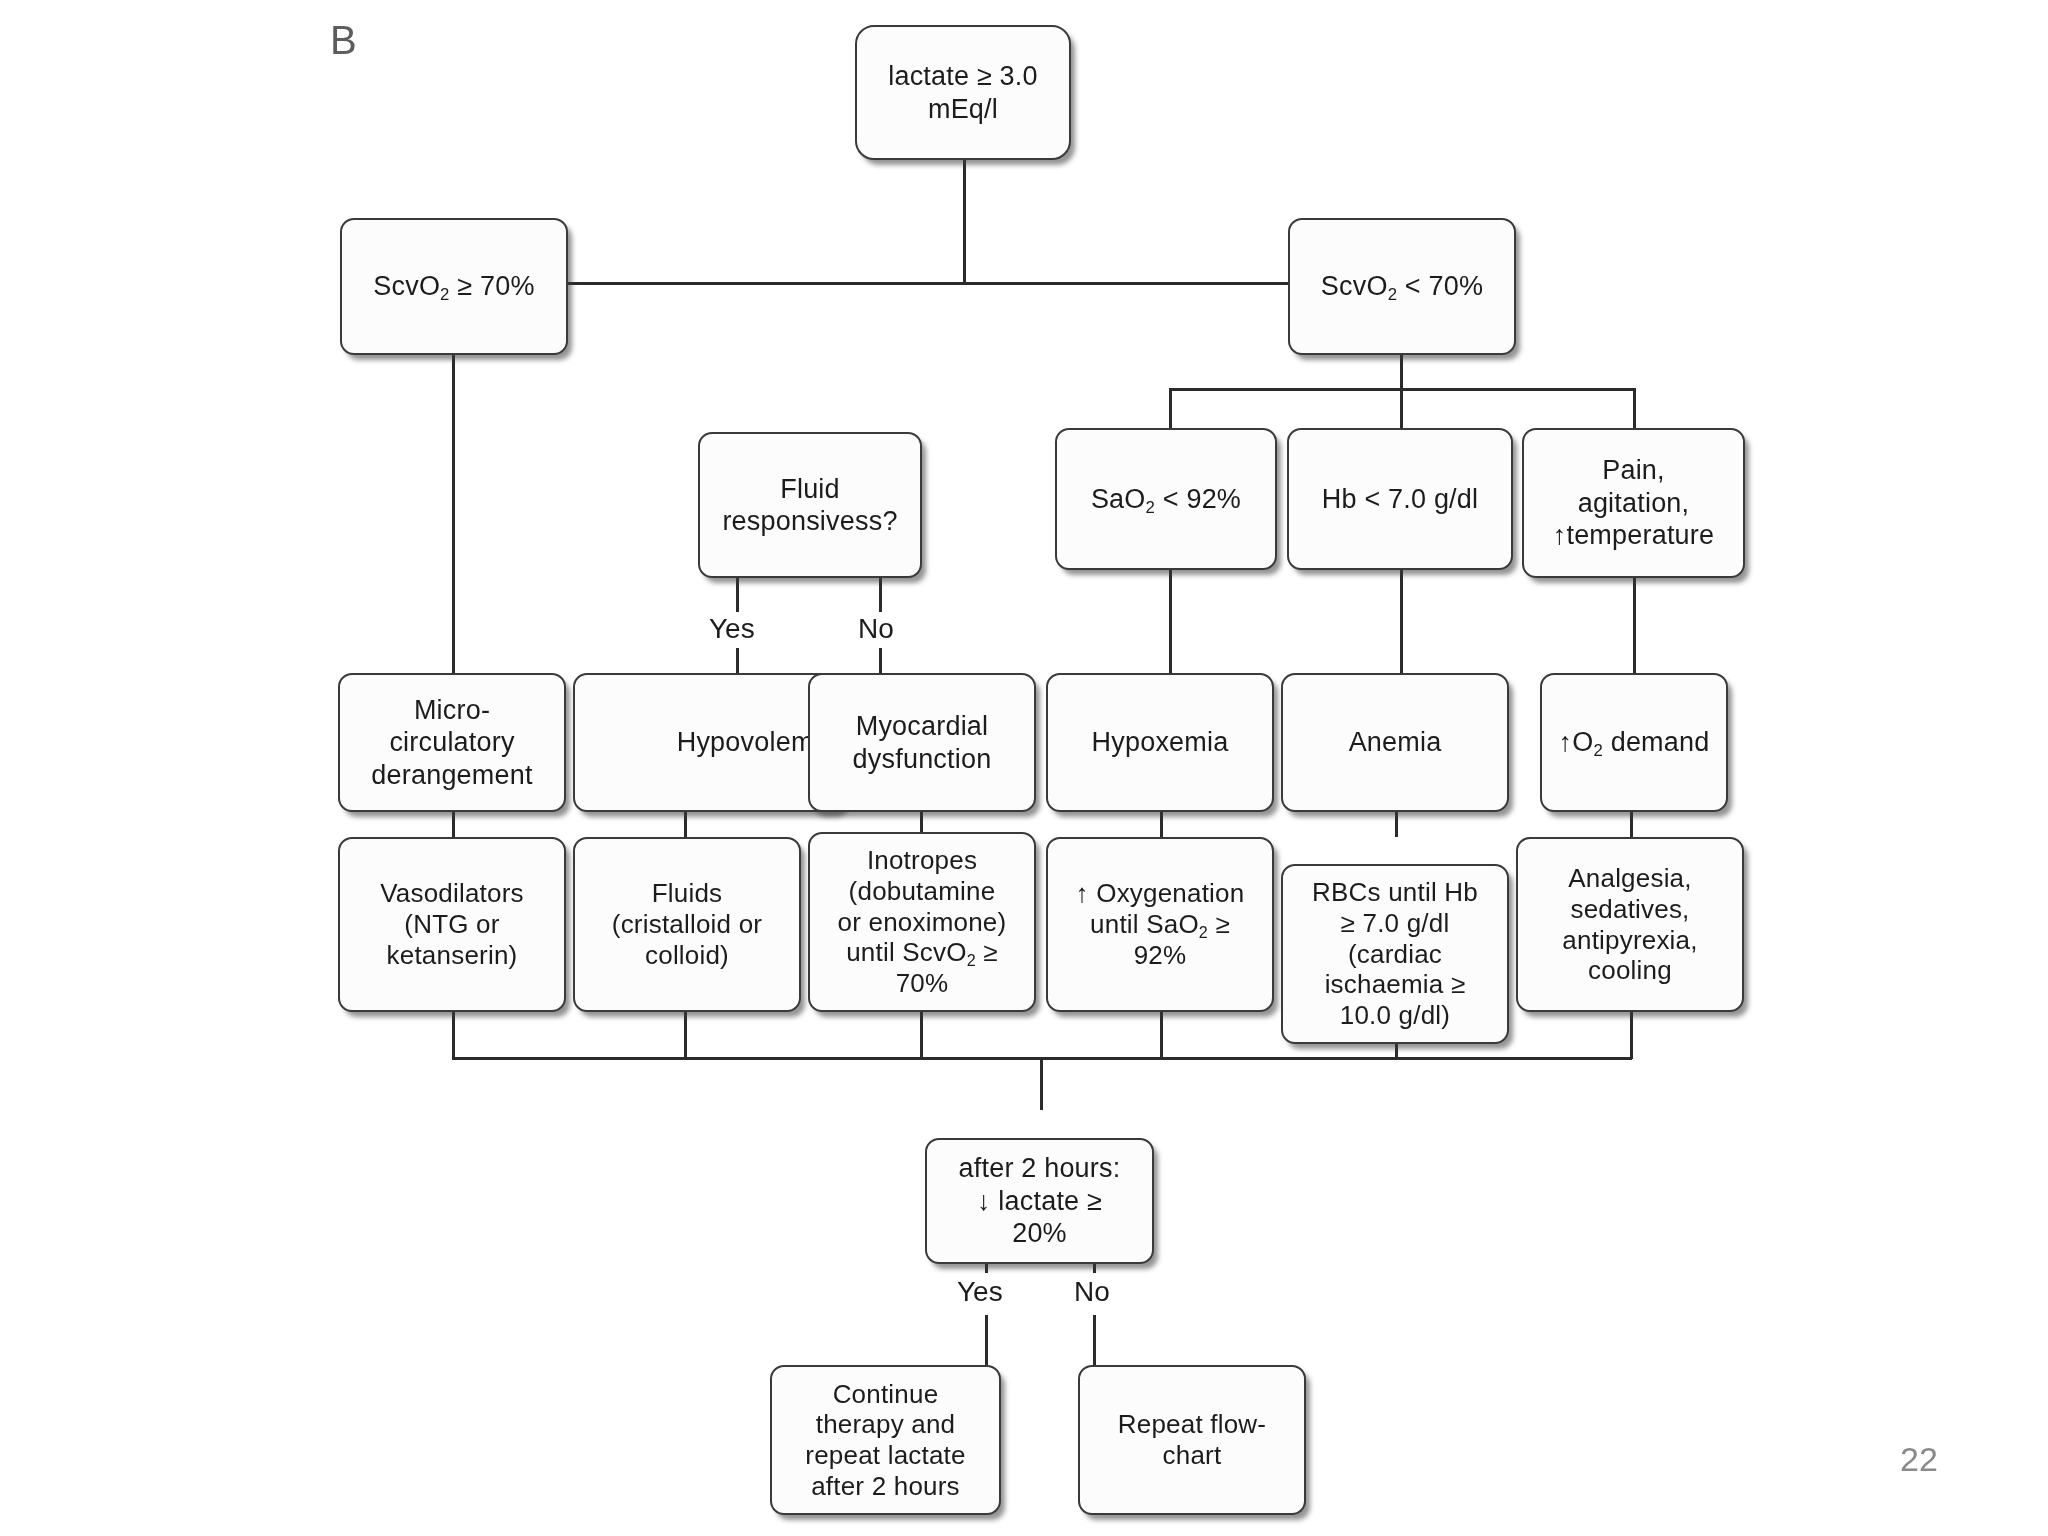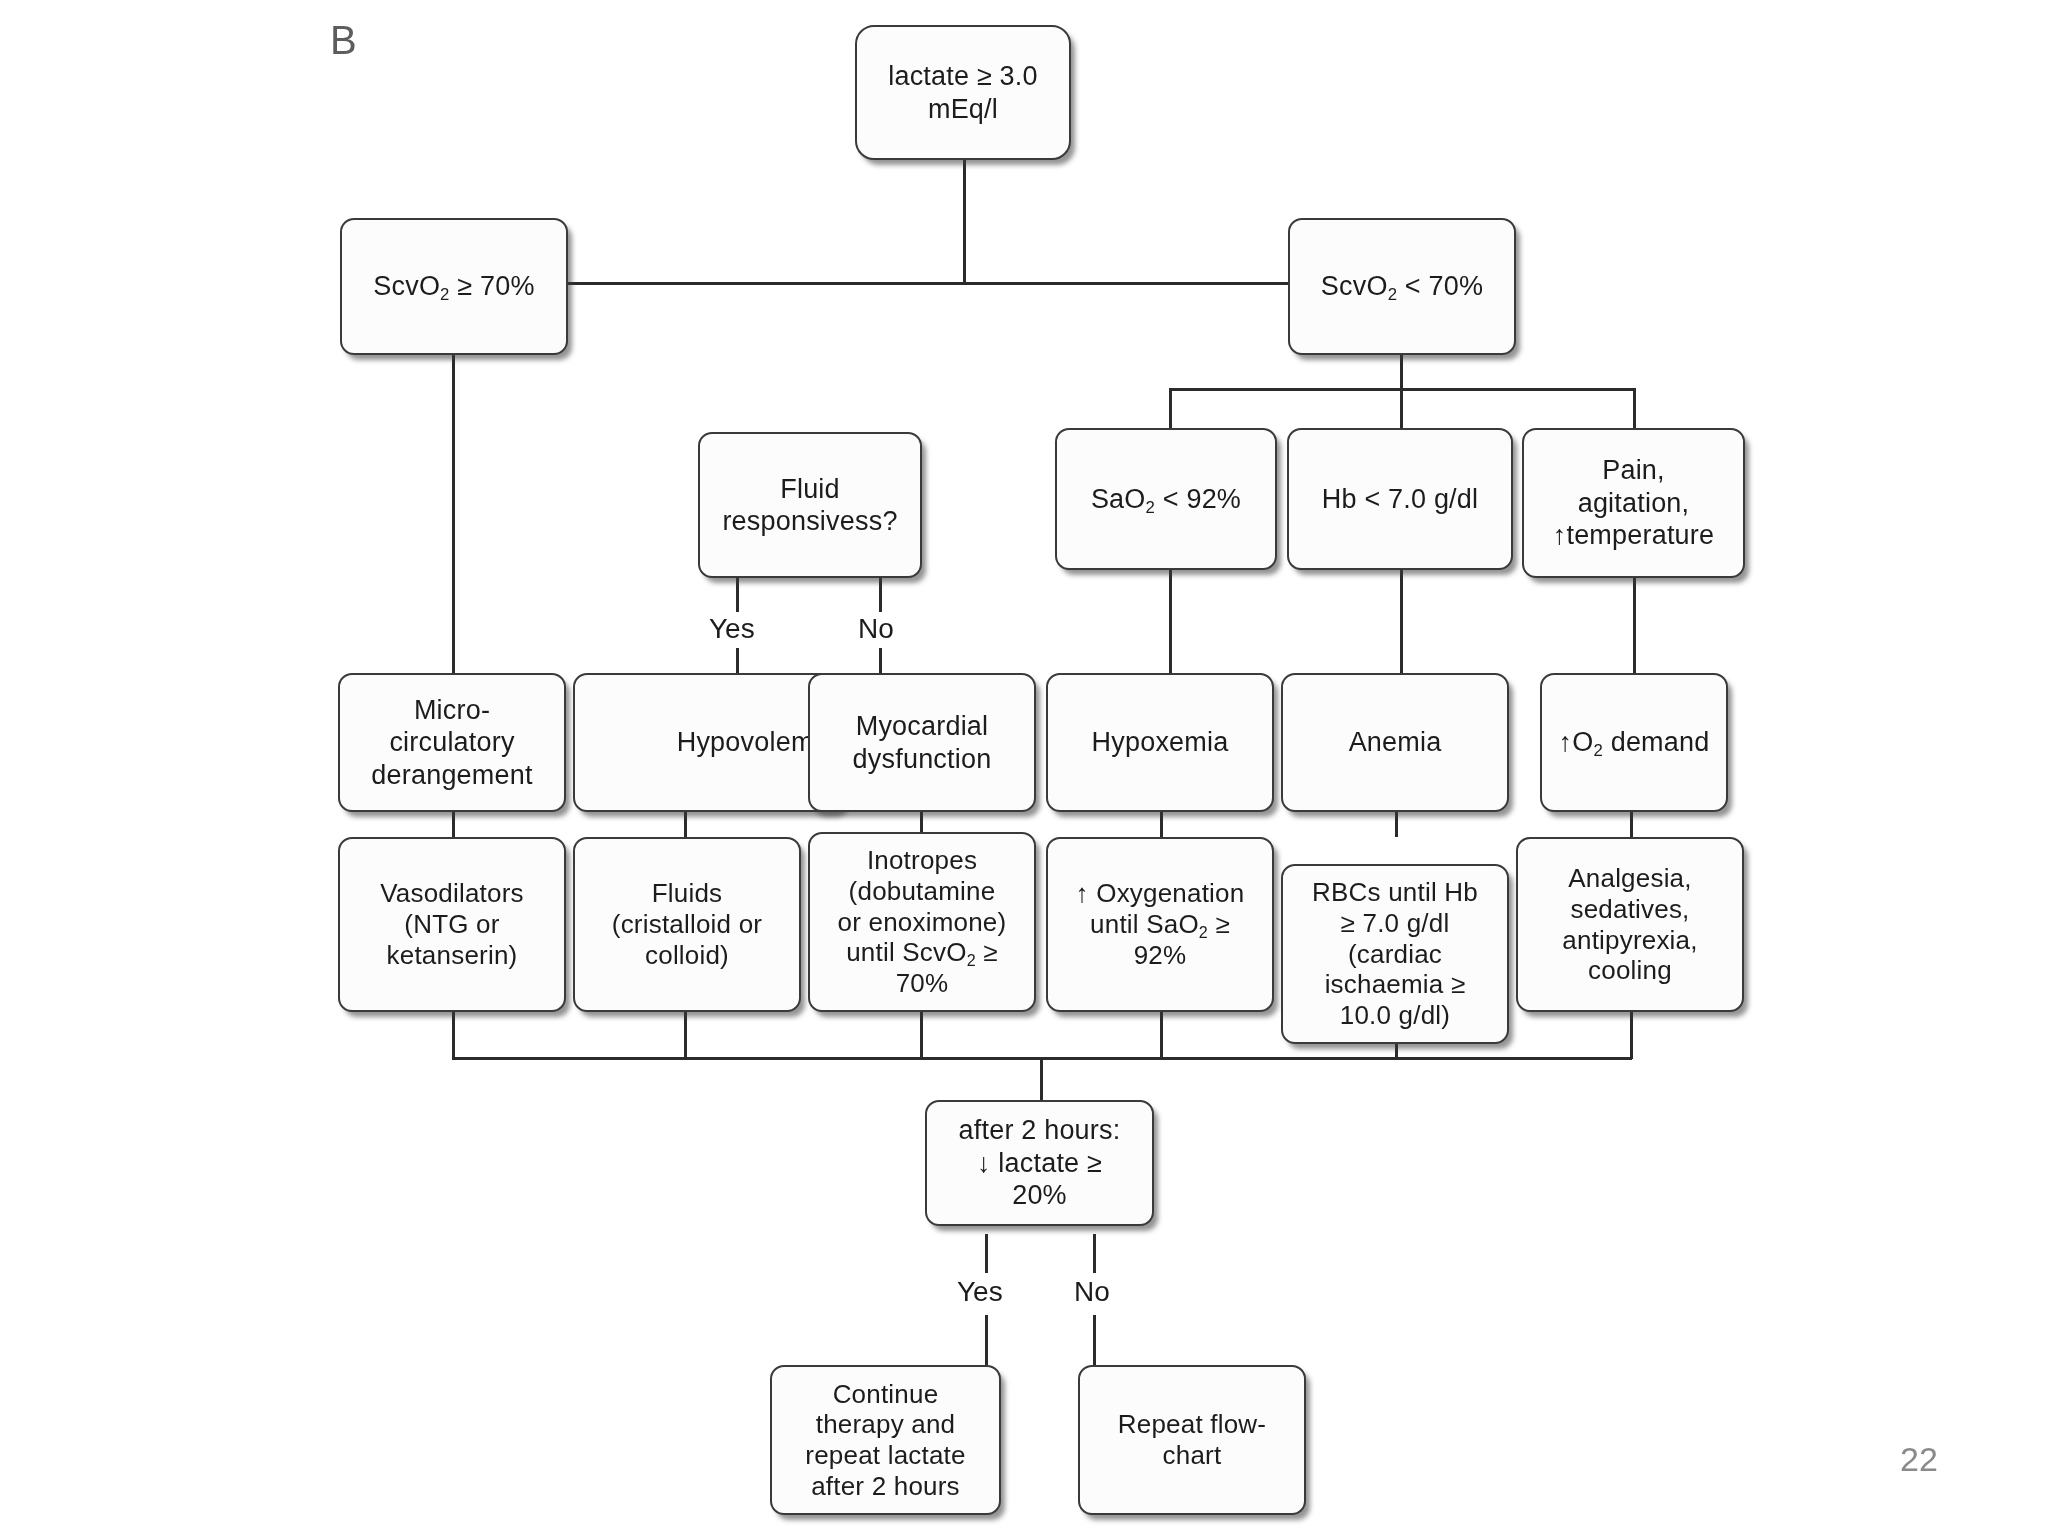--- a/index.html
+++ b/index.html
@@ -215,21 +215,21 @@
   </div>
 
   <div class="node small" style="left:1281px; top:832px; width:228px; height:180px;margin-top:32px;">
     <span class="txt"><span>RBCs until Hb</span><br><span>≥ 7.0 g/dl</span><br><span>(cardiac</span><br><span>ischaemia ≥</span><br><span>10.0 g/dl)</span></span>
   </div>
 
   <div class="node small" style="left:1516px; top:837px; width:228px; height:175px;">
     <span class="txt"><span>Analgesia,</span><br><span>sedatives,</span><br><span>antipyrexia,</span><br><span>cooling</span></span>
   </div>
 
-  <div class="node" style="left:925px; top:1100px; width:229px; height:126px;">
+  <div class="node" style="left:925px; top:1138px; width:229px; height:126px;">
     <span class="txt"><span>after 2 hours:</span><br><span>↓ lactate ≥</span><br><span>20%</span></span>
   </div>
 
   <div class="node small" style="left:770px; top:1365px; width:231px; height:150px;">
     <span class="txt"><span>Continue</span><br><span>therapy and</span><br><span>repeat lactate</span><br><span>after 2 hours</span></span>
   </div>
 
   <div class="node small" style="left:1078px; top:1365px; width:228px; height:150px;">
     <span class="txt"><span>Repeat flow-</span><br><span>chart</span></span>
   </div>

